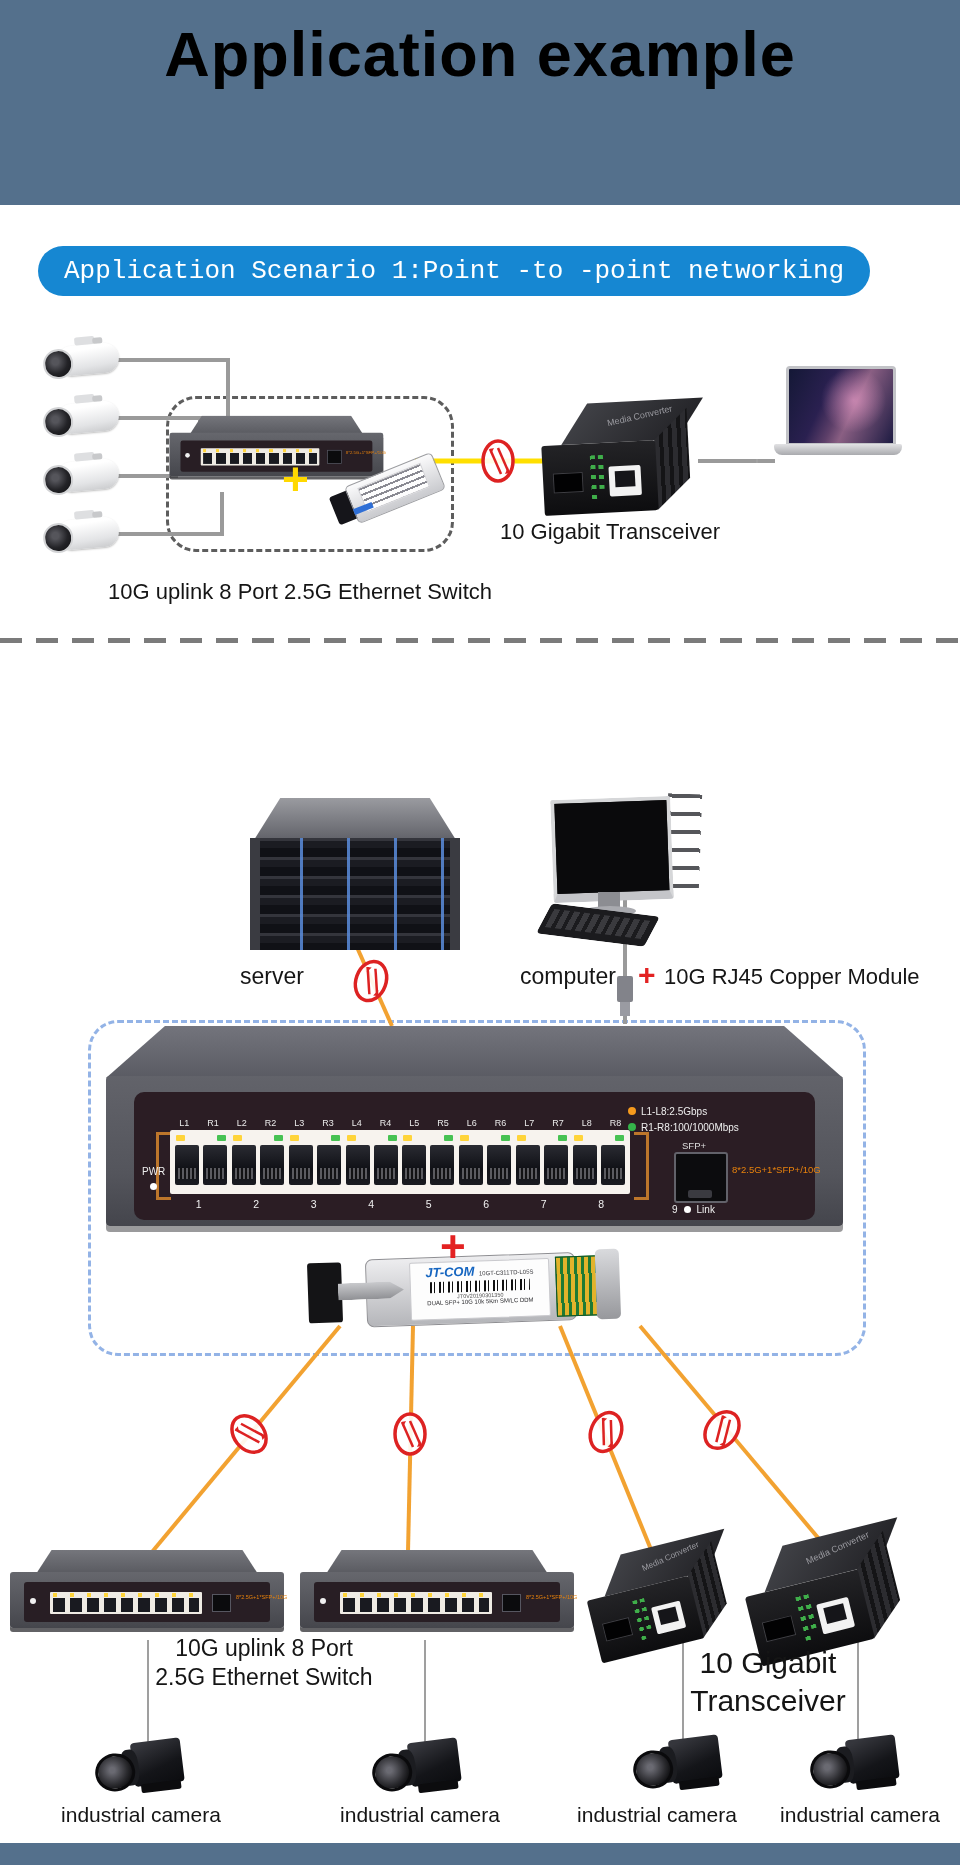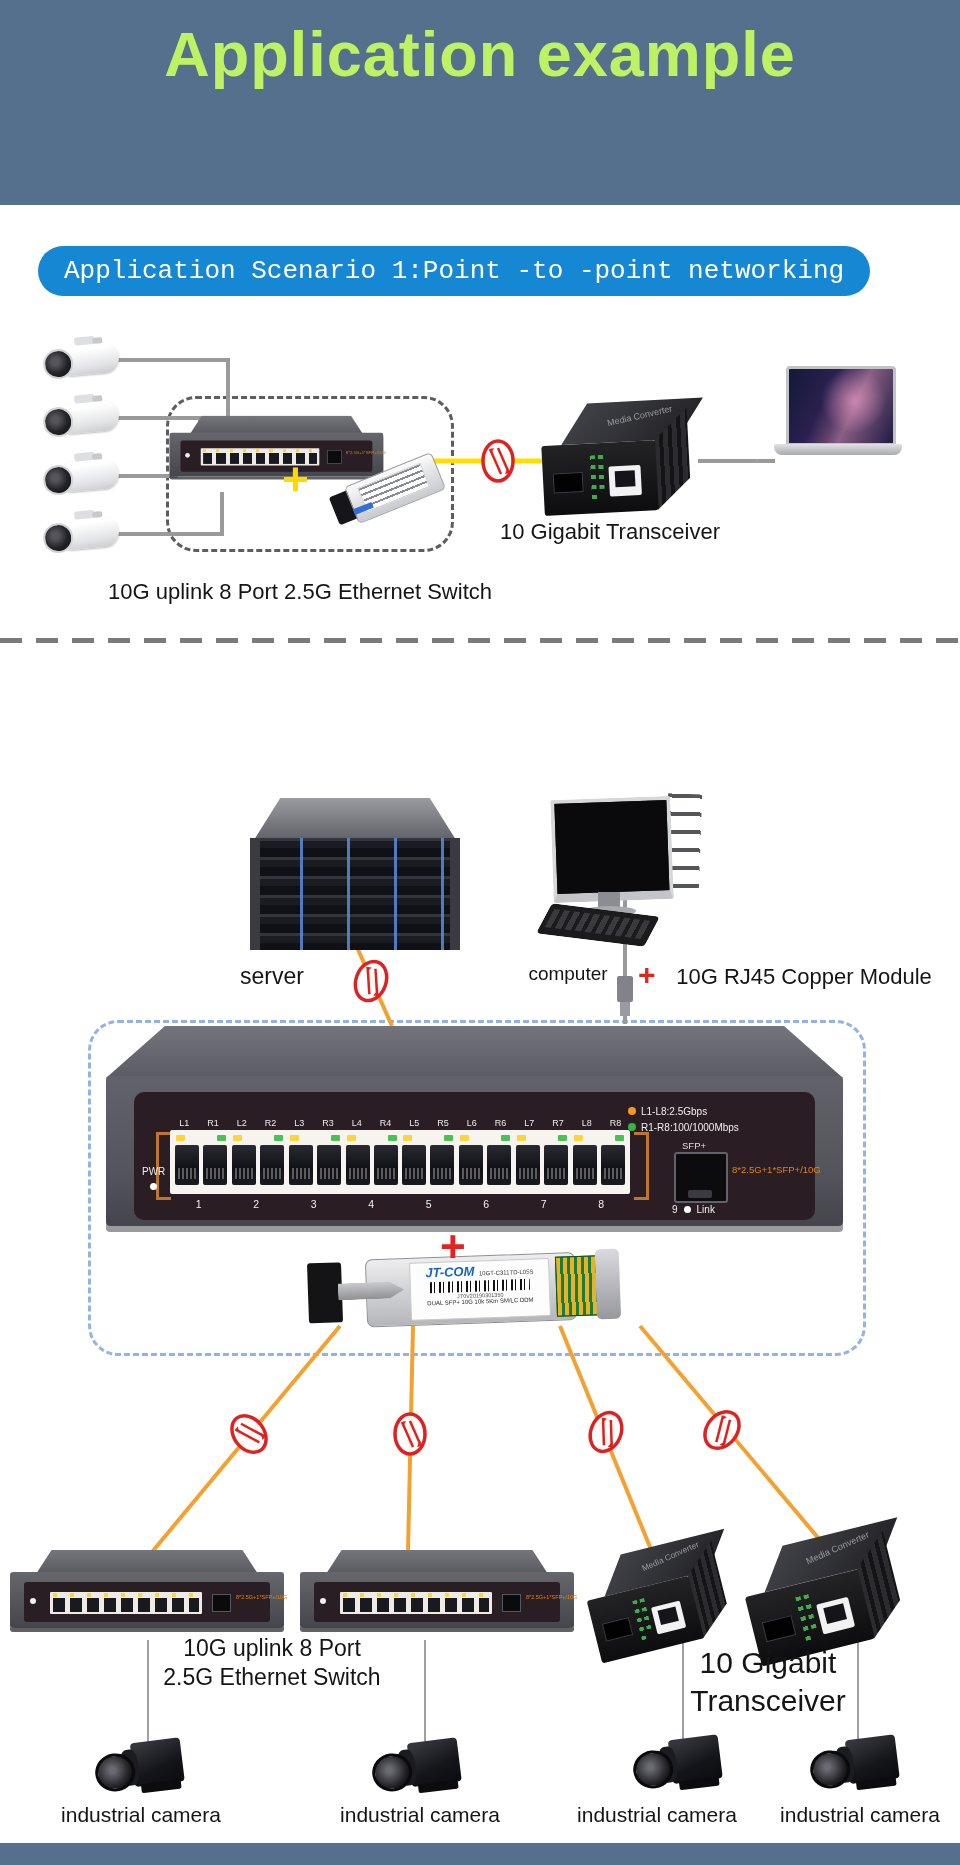--- a/index.html
+++ b/index.html
@@ -2,21 +2,21 @@
 <html><head>
 <meta charset="utf-8">
 <style>
   html,body{margin:0;padding:0;background:#fff;}
   .canvas{position:relative;width:960px;height:1865px;background:#fff;overflow:hidden;
           font-family:"Liberation Sans",sans-serif;color:#161616;}
   .abs{position:absolute;}
   
   .hdr{left:0;top:0;width:960px;height:205px;background:#54708c;}
   .hdr .t{position:absolute;left:0;top:18px;width:100%;text-align:center;
-          font-size:63px;font-weight:bold;color:#bef264;letter-spacing:1px;}
+          font-size:63px;font-weight:bold;color:#000000;letter-spacing:1px;}
   .hdr .s{position:absolute;left:0;top:122px;width:100%;text-align:center;
           font-size:30px;color:#fff;}
   .footer{left:0;top:1843px;width:960px;height:22px;background:#54708c;}
   
   .banner{height:50px;line-height:50px;background:#1687d2;border-radius:25px;
           color:#fff;font-size:26px;padding:0 26px;white-space:nowrap;}
   
   .lbl{font-size:22px;color:#151515;text-align:center;line-height:1.28;}
   .plus-y{font-size:46px;font-weight:bold;color:#ffd800;}
   .plus-r{font-size:44px;font-weight:bold;color:#e32222;}
@@ -315,23 +315,23 @@
 
   <div class="abs dev pc">
     <span class="tower"></span>
     <span class="mon"></span>
     <span class="stand"></span>
     <span class="base"></span>
     <span class="kb"></span>
   </div>
 
   <div class="abs txt lbl" style="left:192px;top:962px;width:160px;font-size:23px;">server</div>
-  <div class="abs txt lbl" style="left:488px;top:962px;width:160px;font-size:19px;">computer</div>
+  <div class="abs txt lbl" style="left:488px;top:962px;width:160px;font-size:23px;">computer</div>
   <div class="abs txt plus-r small" style="left:638px;top:958px;">+</div>
-  <div class="abs txt lbl" style="left:664px;top:963px;width:280px;text-align:center;">10G RJ45 Copper Module</div>
+  <div class="abs txt lbl" style="left:664px;top:963px;width:280px;text-align:left;">10G RJ45 Copper Module</div>
 
   <div class="abs dash2" style="left:88px;top:1020px;width:772px;height:330px;"></div>
 
   <div class="abs dev bsw">
     <span class="top"></span>
     <span class="body"></span>
     <div class="panel">
       <div class="prow">
         <span>L1</span>
           <span>R1</span>
@@ -468,21 +468,21 @@
       </span>
     <span class="side"></span>
     <span class="frontf">
       <span class="slot"></span>
       <span class="leds"></span>
       <span class="leds leds2"></span>
       <span class="rj"></span>
     </span>
   </div>
 
-  <div class="abs txt lbl" style="left:82px;top:1634px;width:380px;font-size:23px;">
+  <div class="abs txt lbl" style="left:74px;top:1634px;width:380px;font-size:23px;">
     <div>10G uplink 8 Port</div>
     <div>2.5G Ethernet Switch</div>
   </div>
   <div class="abs txt lbl" style="left:668px;top:1644px;width:200px;font-size:30px;">
     <div>10 Gigabit</div>
     <div>Transceiver</div>
   </div>
 
   <div class="abs dev icam" style="left:95px;top:1738px;">
     <span class="bd"></span>

